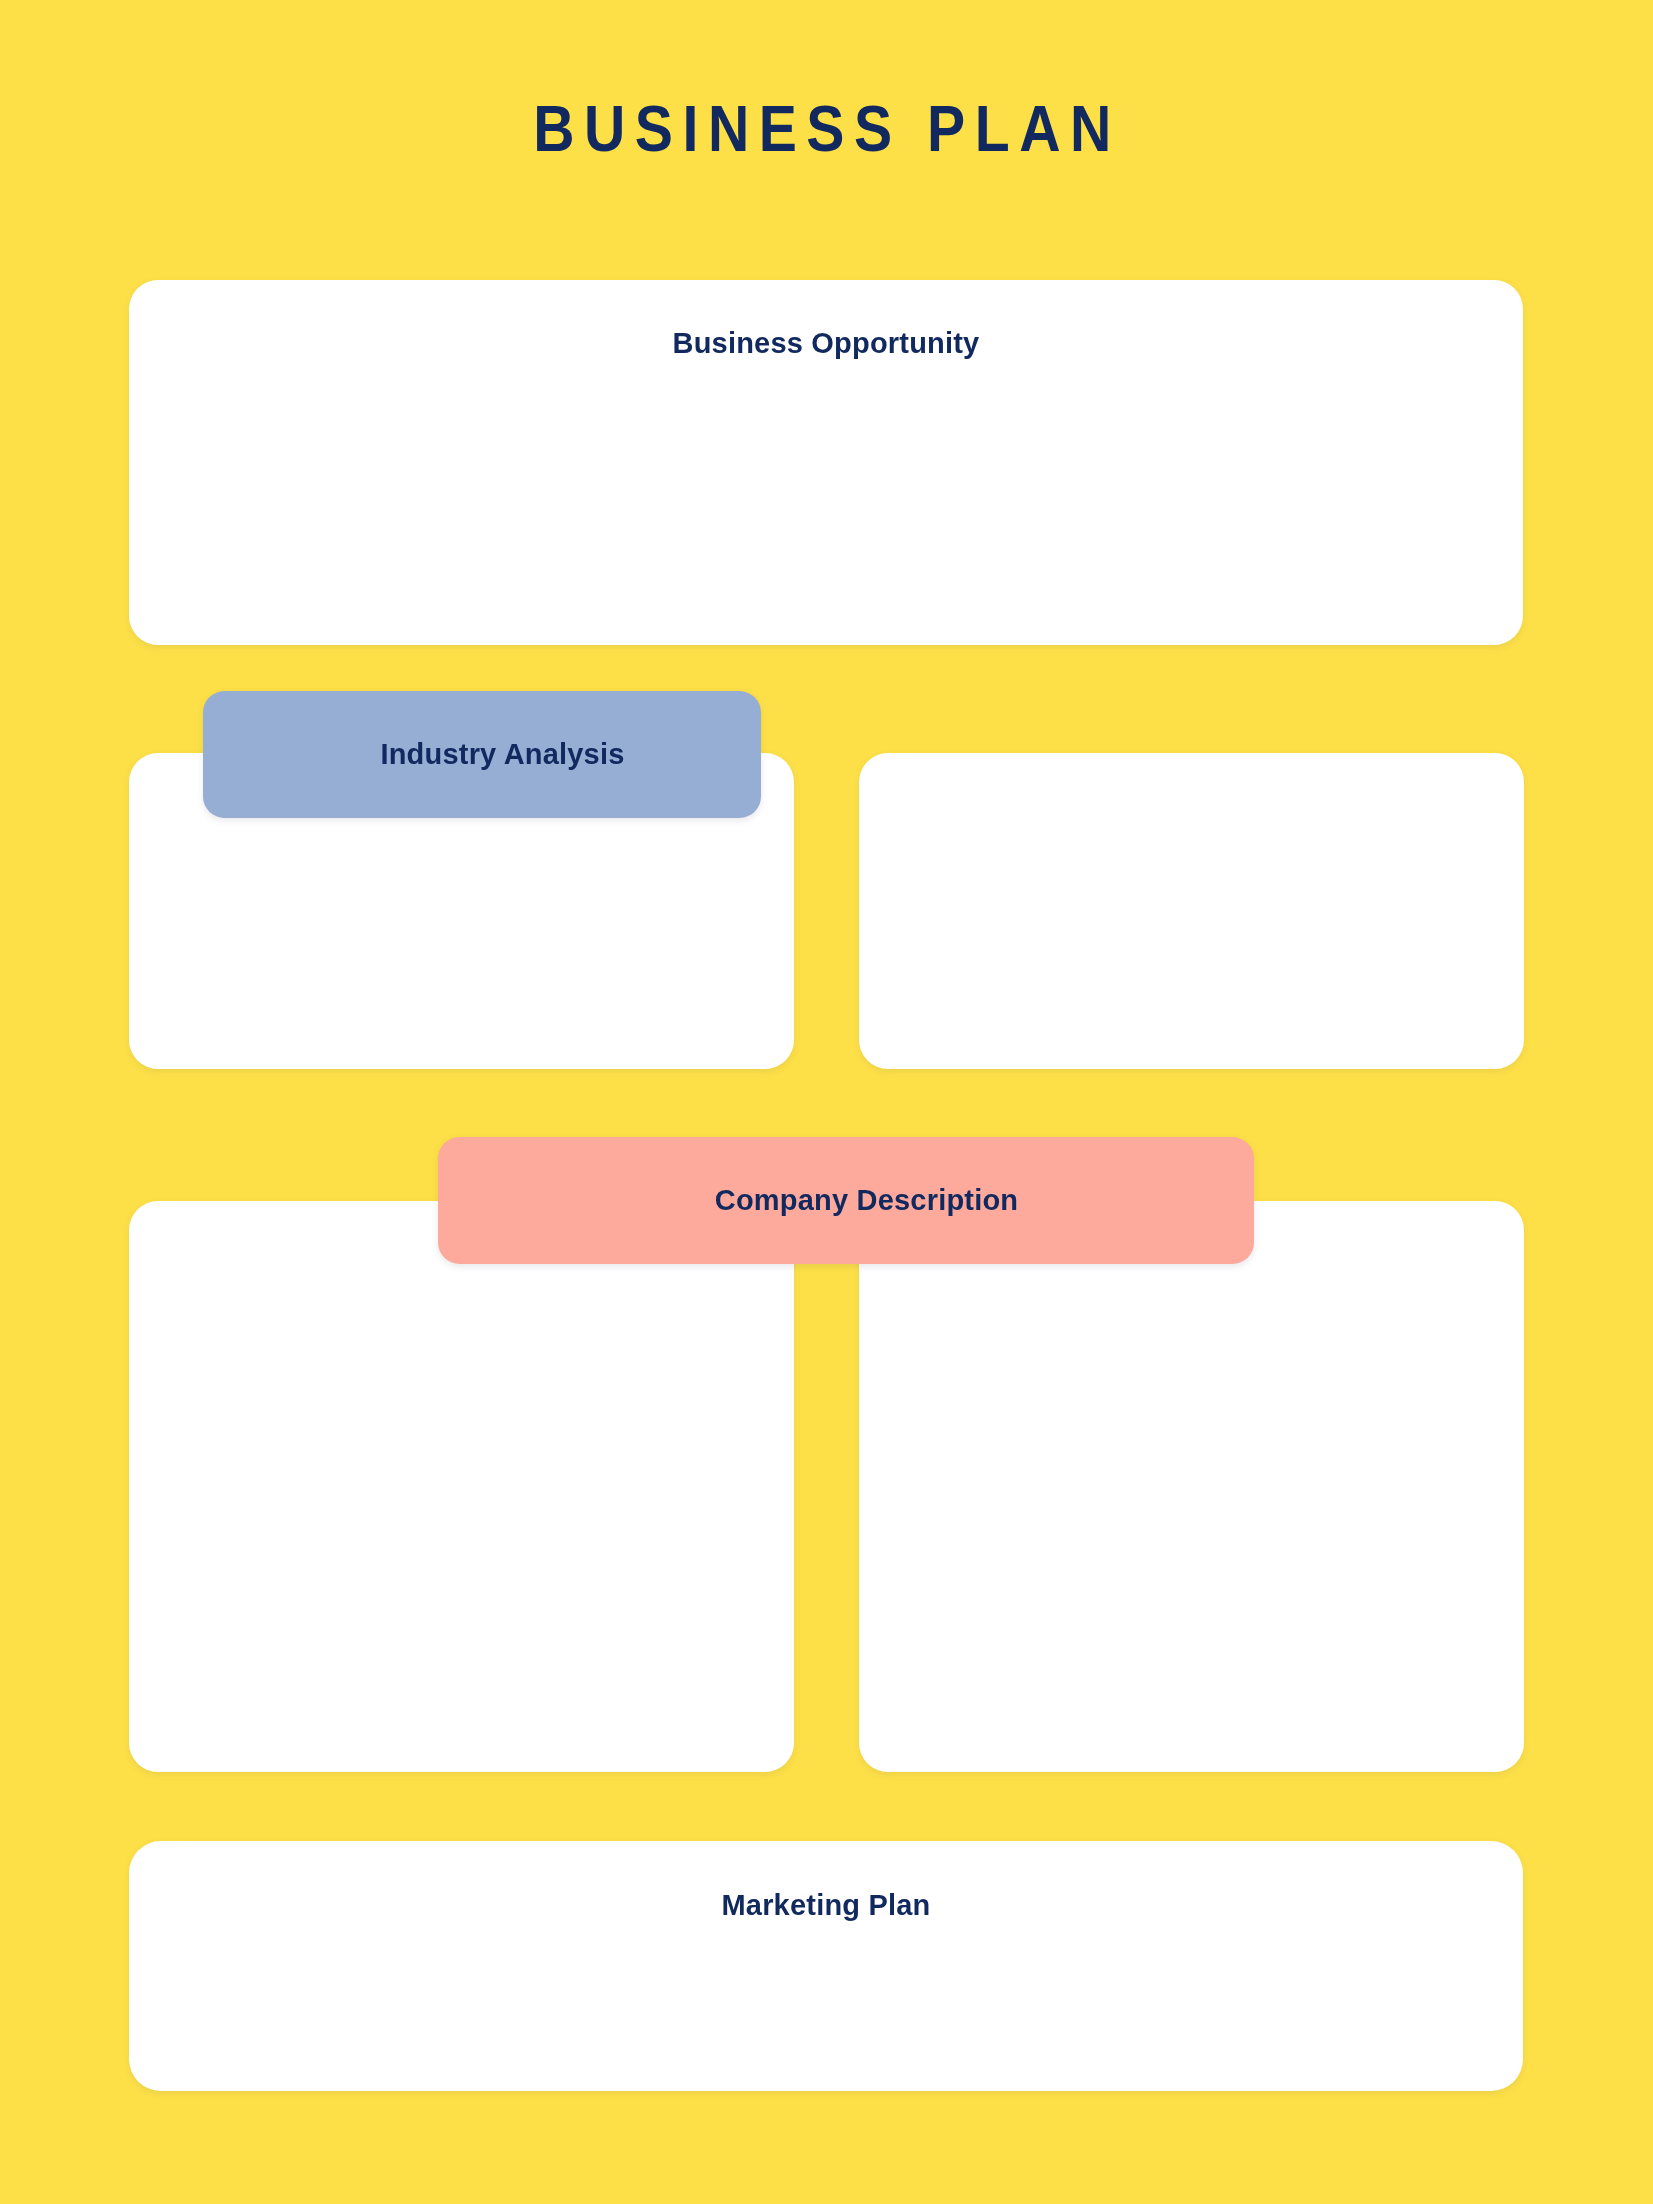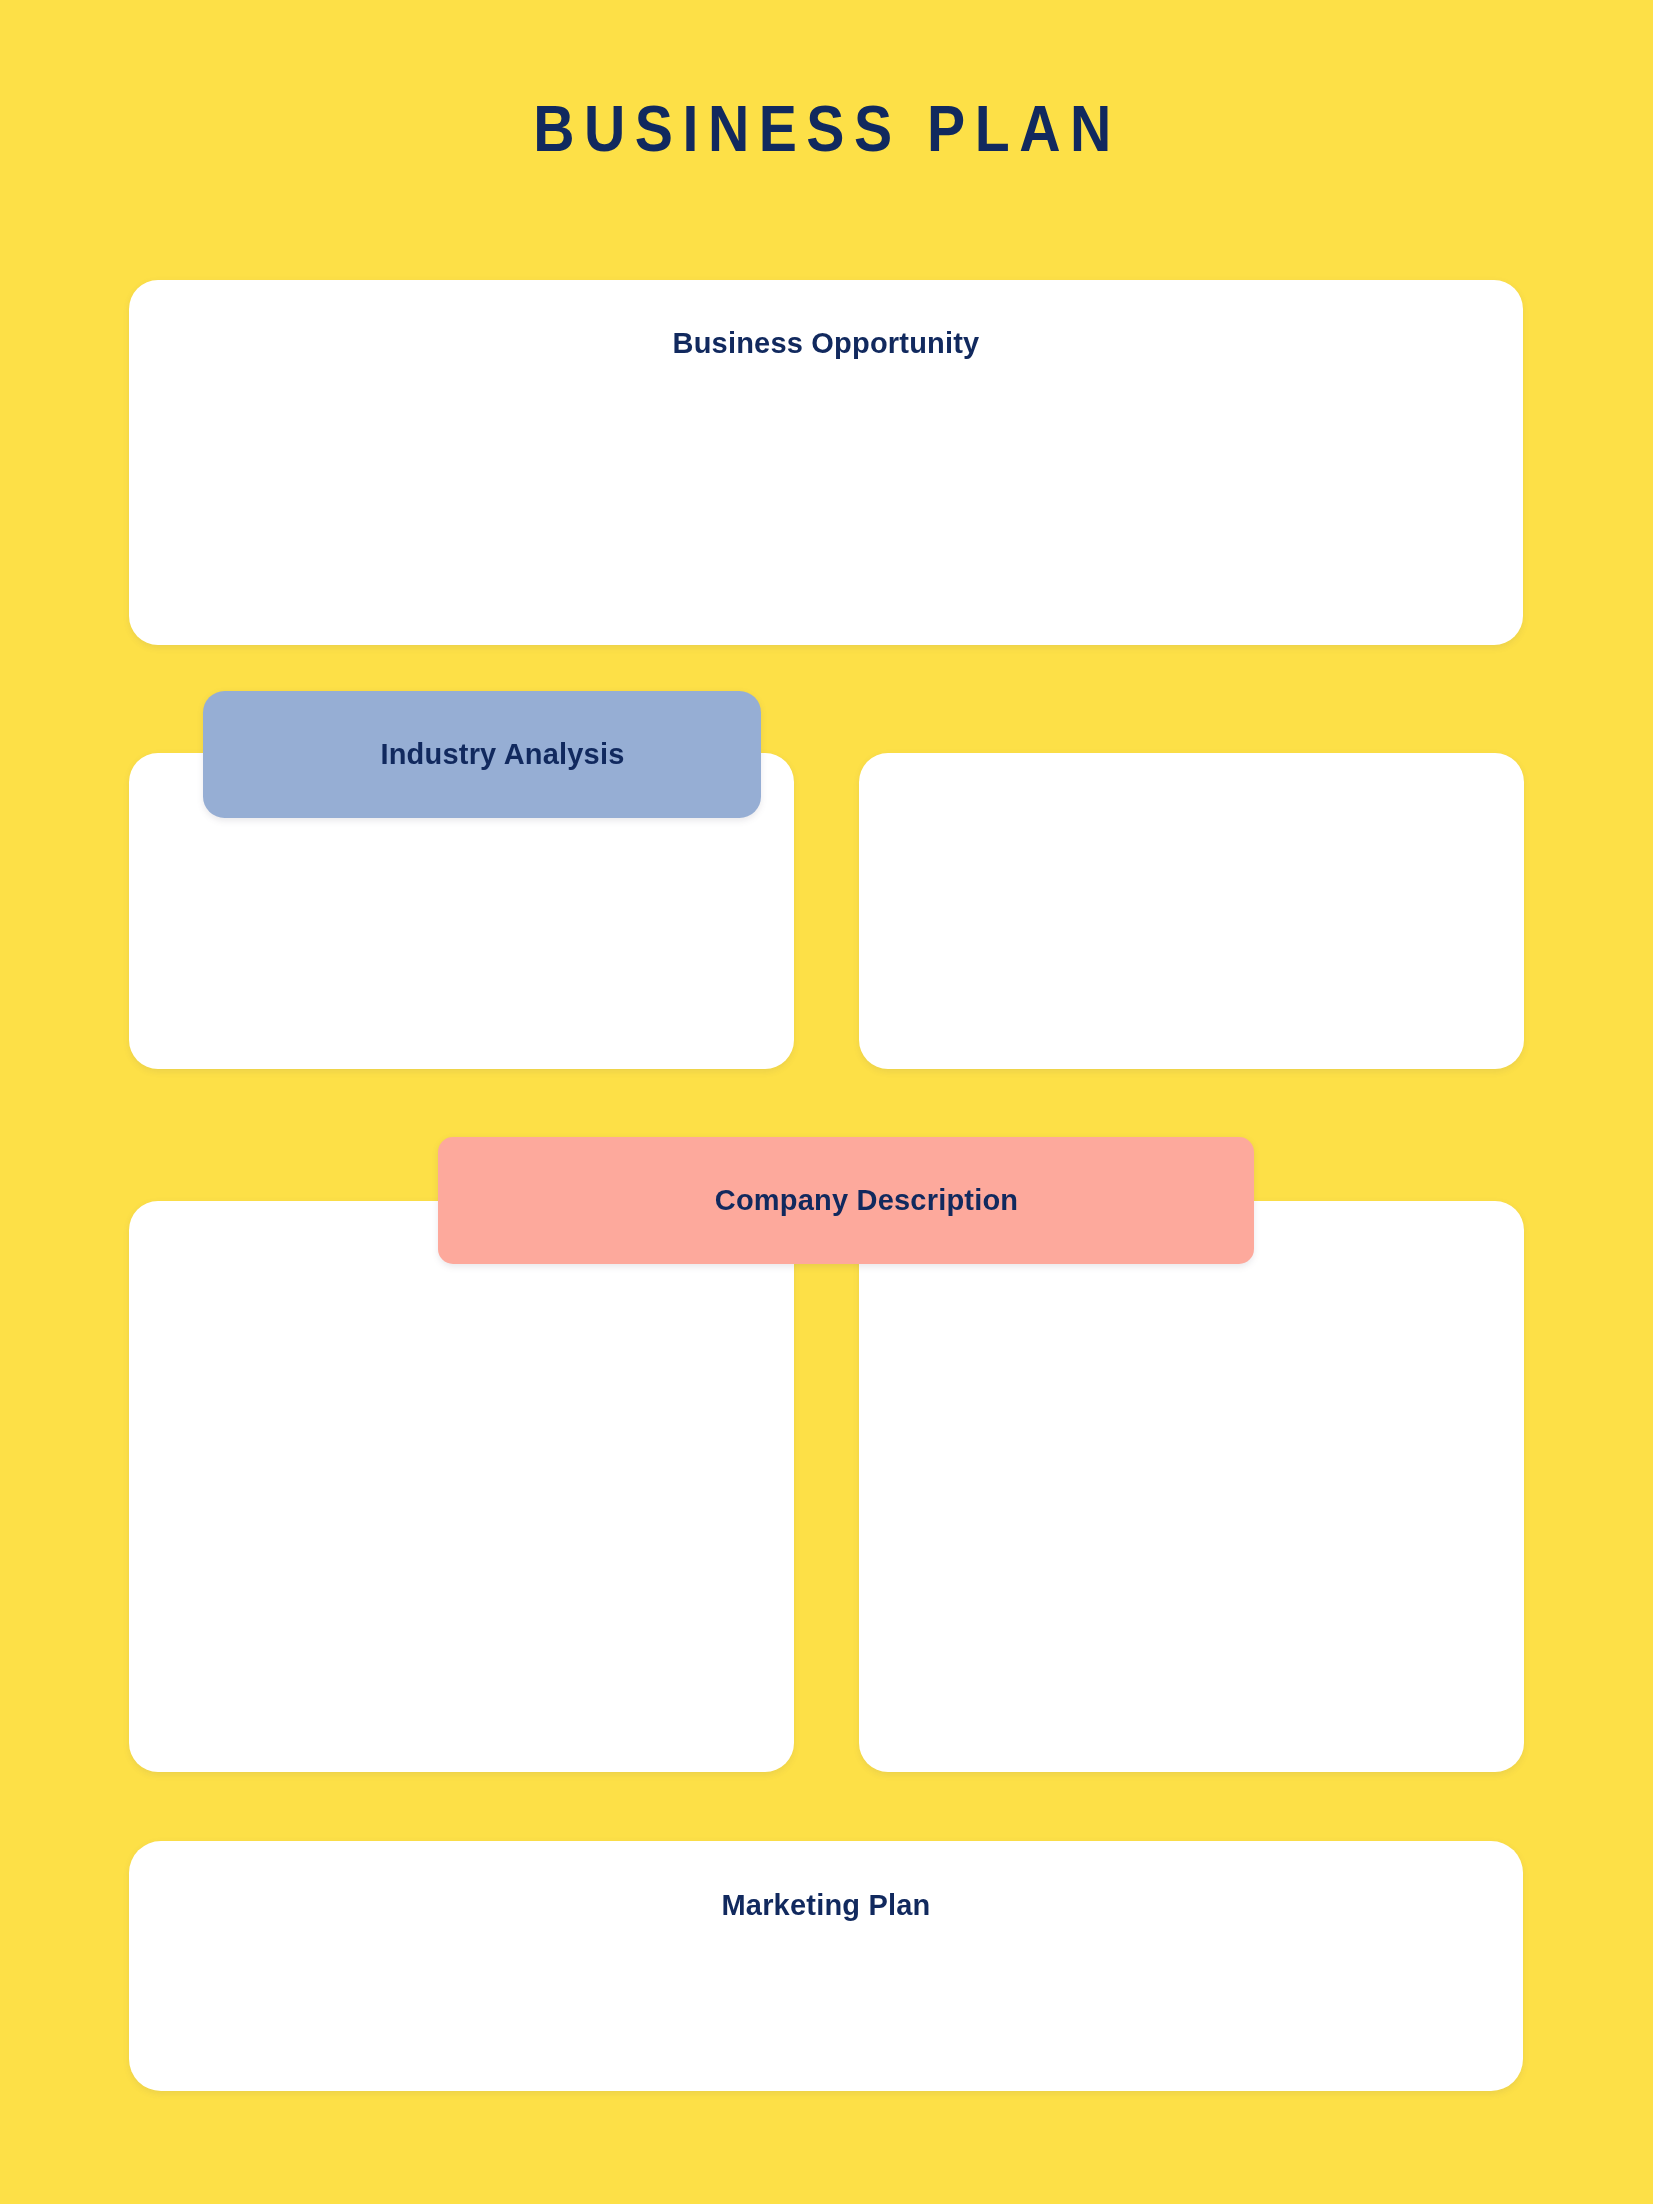--- a/index.html
+++ b/index.html
@@ -102,21 +102,21 @@
     text-align: center;
   }
 
   #pill-industry-analysis {
     left: 203px;  top: 691px;  width: 517px; height: 127px;
   }
   #pill-target-market {
     left: 934px;  top: 691px;  width: 517px; height: 127px;
   }
   #pill-company-description {
-    left: 438px;  top: 1137px; width: 775px; height: 127px; border-radius: 15px;
+    left: 438px;  top: 1137px; width: 775px; height: 127px;
   }
 </style>
 </head>
 <body style="background: rgb(227, 225, 231);">
 
 <div class="page" style="background: #fde047;">
 
   <div class="page-title" style="color: rgb(17, 41, 94);">BUSINESS PLAN</div>
 
   <div class="card" id="card-business-opportunity" style="background: rgb(255, 255, 255);">

